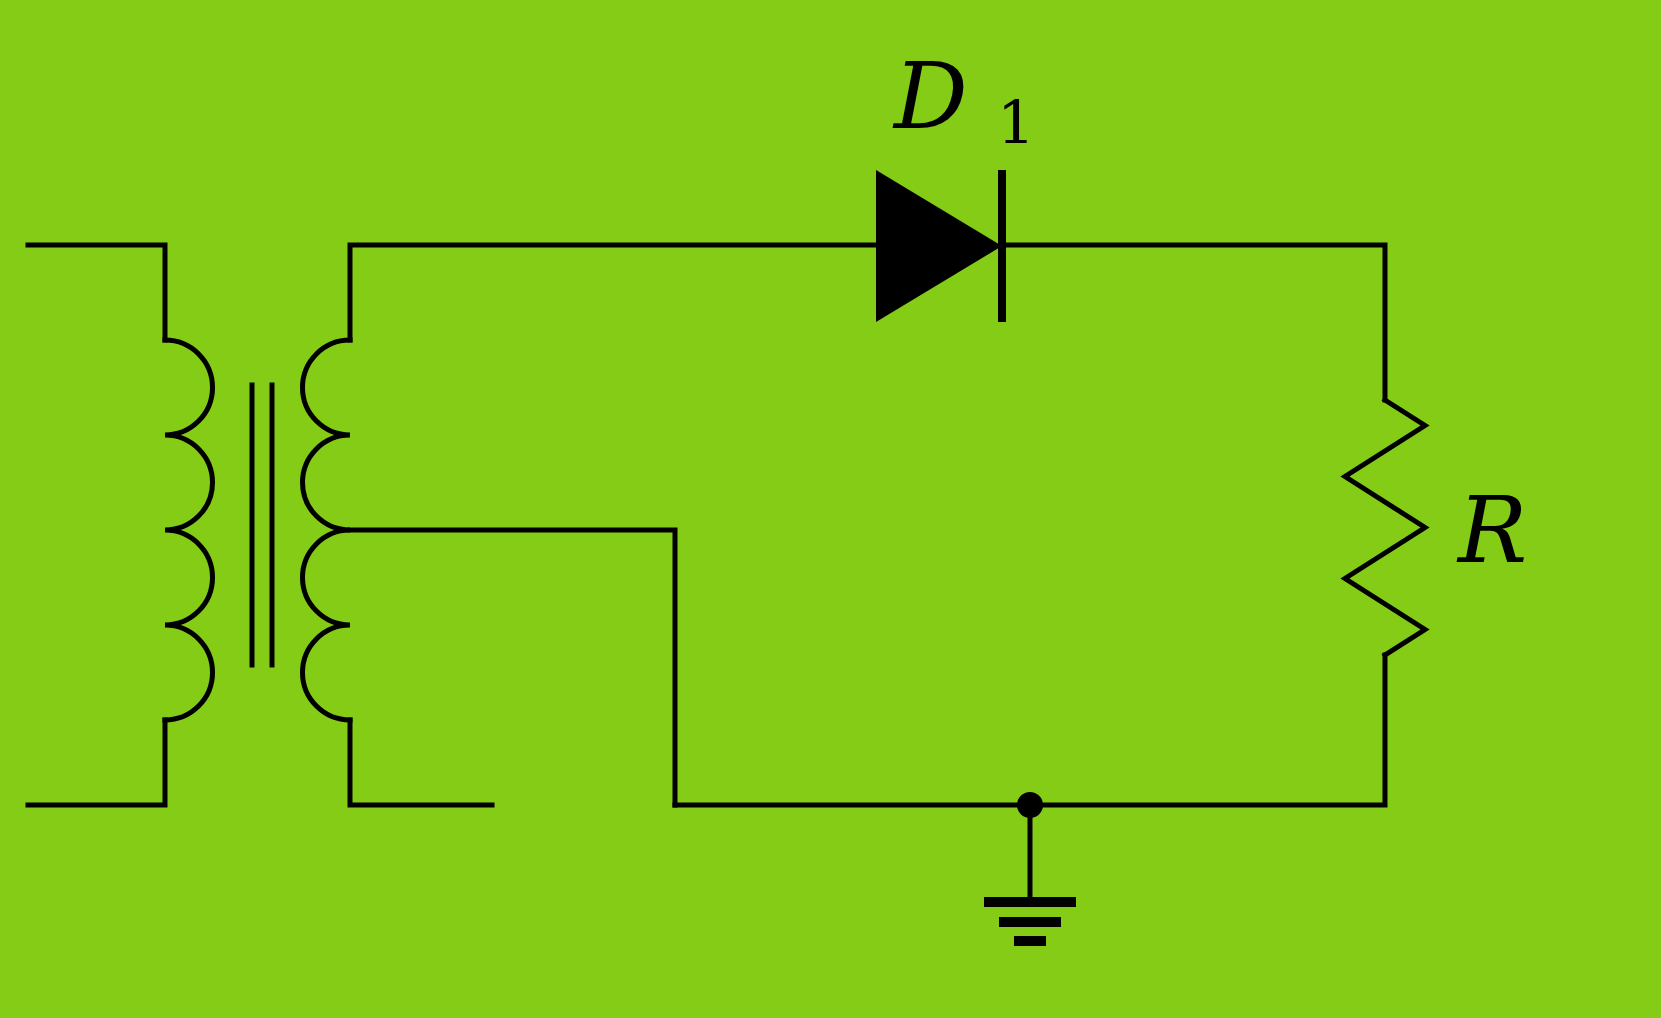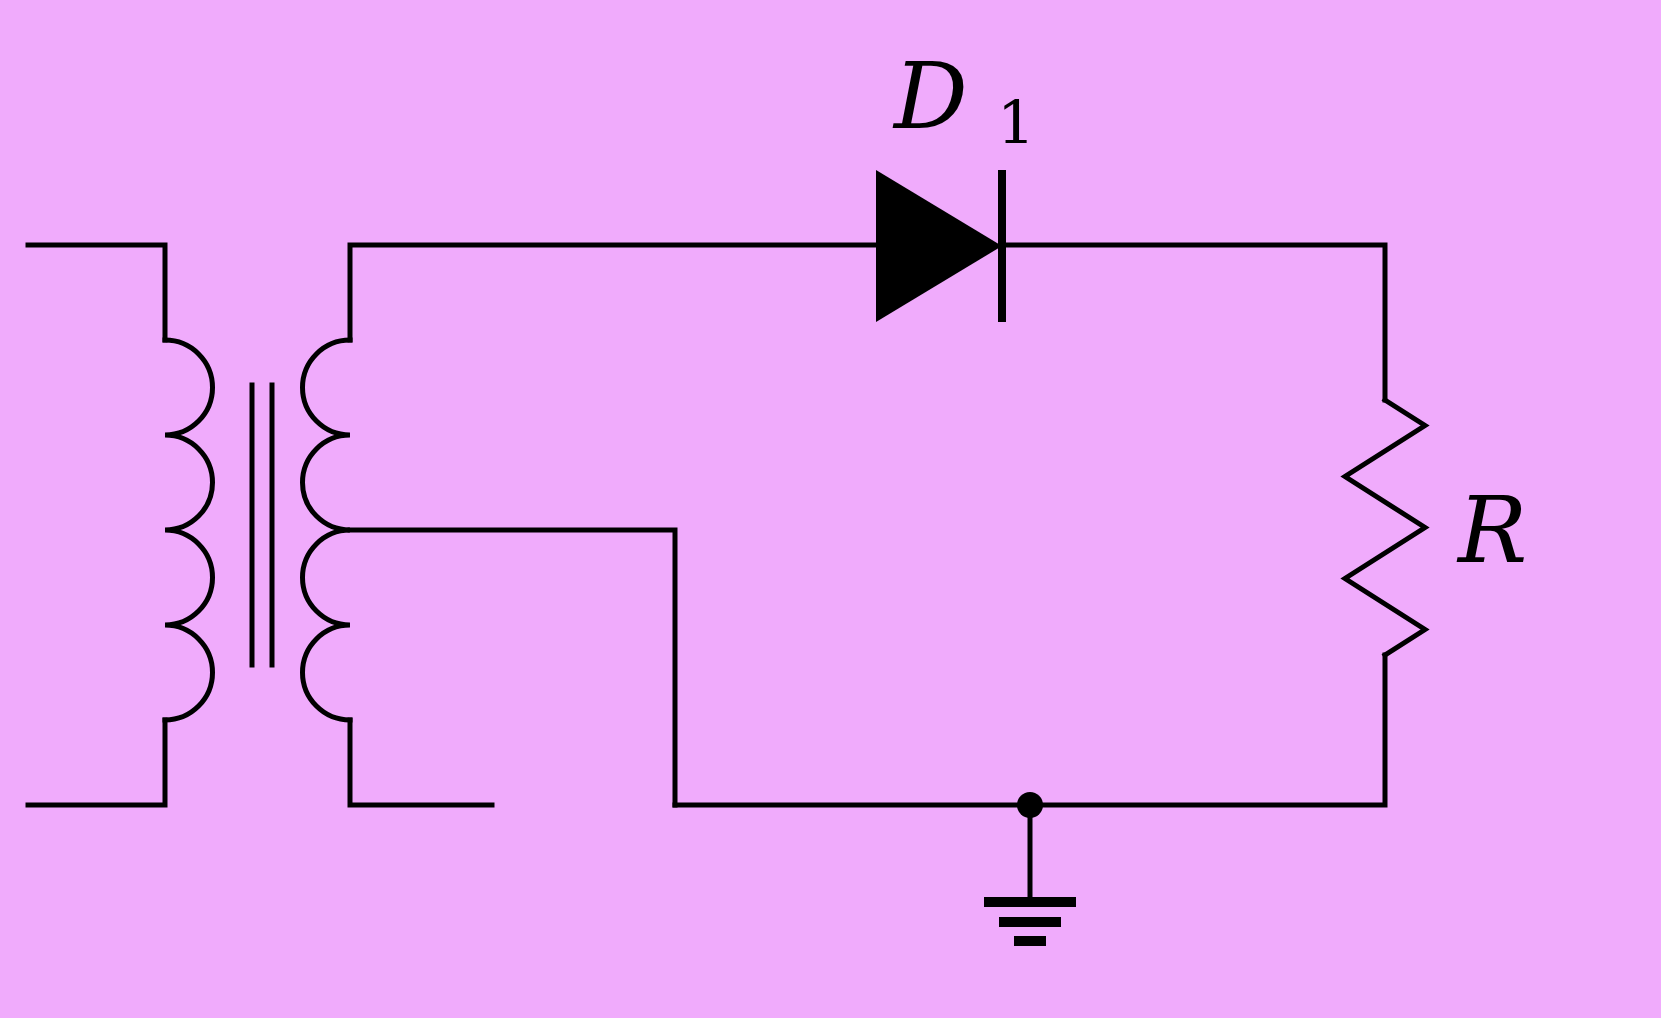--- a/index.html
+++ b/index.html
@@ -4,21 +4,21 @@
 <style>
   html, body {
     margin: 0;
     padding: 0;
     background: #ffffff;
   }
   .stage {
     position: relative;
     width: 1661px;
     height: 1018px;
-    background: #f0abfc;
+    background: #84cc16;
     overflow: hidden;
   }
   svg {
     display: block;
   }
   .lbl {
     font-family: "DejaVu Serif", serif;
     font-style: italic;
     fill: #000000;
   }

